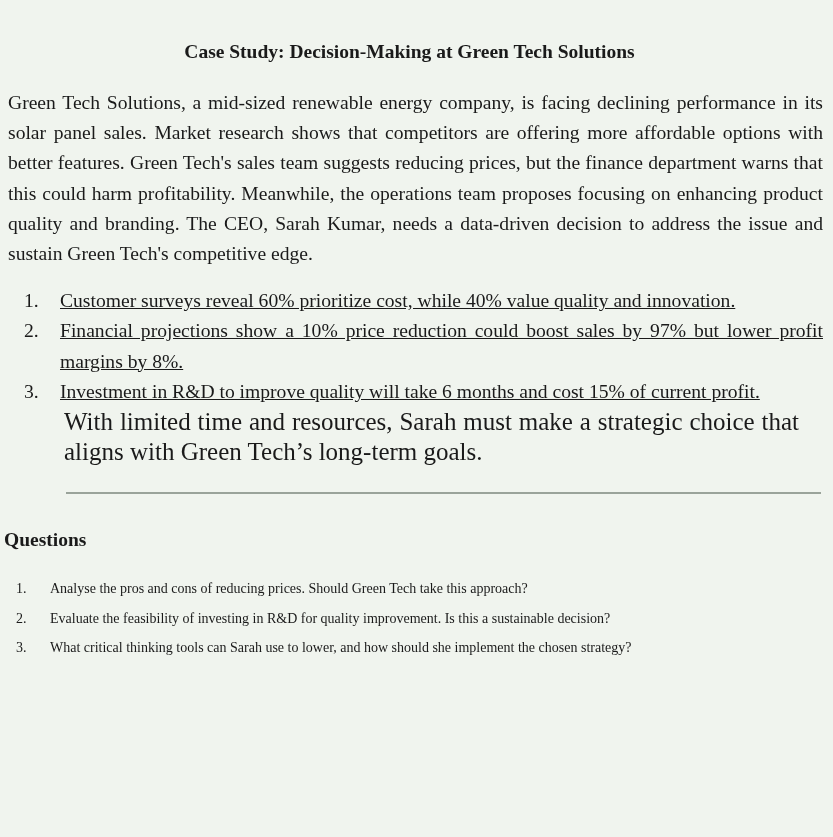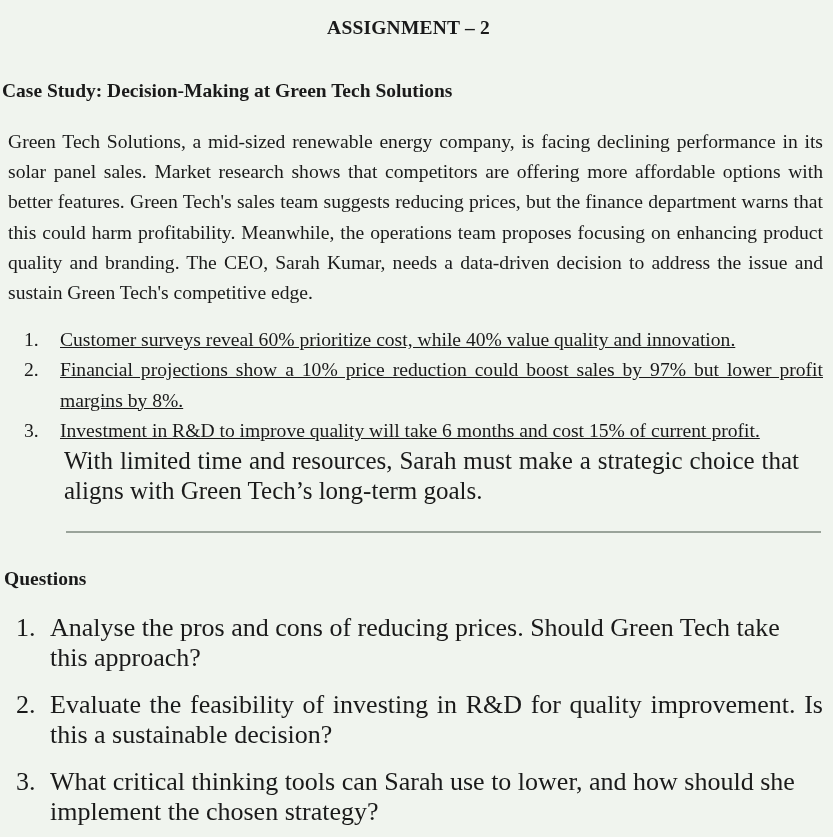--- a/index.html
+++ b/index.html
@@ -26,20 +26,21 @@
   .doc-title {
     text-align: center;
     font-weight: bold;
     font-size: 19.5px;
     letter-spacing: 0.2px;
     margin: 17px 0 0 0;
     padding-right: 12px;
   }
 
   .case-title {
+    text-align: center;
     font-weight: bold;
     font-size: 19.5px;
     margin: 41px 0 8px 0;
     padding-right: 10px;
     font-family: Liberation Serif, serif;
   }
 
   .body-para {
     text-align: justify;
     text-justify: inter-word;
@@ -115,45 +116,43 @@
 
   ol.question-list {
     margin: 23px 0 0 0;
     padding: 0 4px 0 0;
     list-style: none;
     counter-reset: qitem;
   }
   ol.question-list > li {
     counter-increment: qitem;
     position: relative;
-    font-size: 26px;
+    font-size: 14px;
     line-height: 29.5px;
     padding-left: 48px;
     text-align: justify;
     text-justify: inter-word;
-    margin-top: 18px;
   }
   ol.question-list > li::before {
     content: counter(qitem) ".";
     position: absolute;
     left: 14px;
     top: 0;
     width: 26px;
     text-align: left;
   }
   ol.question-list > li.nojust {
     text-align: left;
   }
 </style>
 </head>
 <body>
 
 <div class="page">
 
-  <h1 class="doc-title">ASSIGNMENT – 2</h1>
 
   <h2 class="case-title">Case Study: Decision-Making at Green Tech Solutions</h2>
 
   <p class="body-para">Green Tech Solutions, a mid-sized renewable energy company, is facing declining performance in its solar panel sales. Market research shows that competitors are offering more affordable options with better features. Green Tech's sales team suggests reducing prices, but the finance department warns that this could harm profitability. Meanwhile, the operations team proposes focusing on enhancing product quality and branding. The CEO, Sarah Kumar, needs a data-driven decision to address the issue and sustain Green Tech's competitive edge.</p>
 
 
   <ol class="data-list">
     <li class="nojust">Customer surveys reveal 60% prioritize cost, while 40% value quality and innovation.</li>
     <li>Financial projections show a 10% price reduction could boost sales by 97% but lower profit margins by 8%.</li>
     <li>Investment in R&amp;D to improve quality will take 6 months and cost 15% of current profit.</li>

